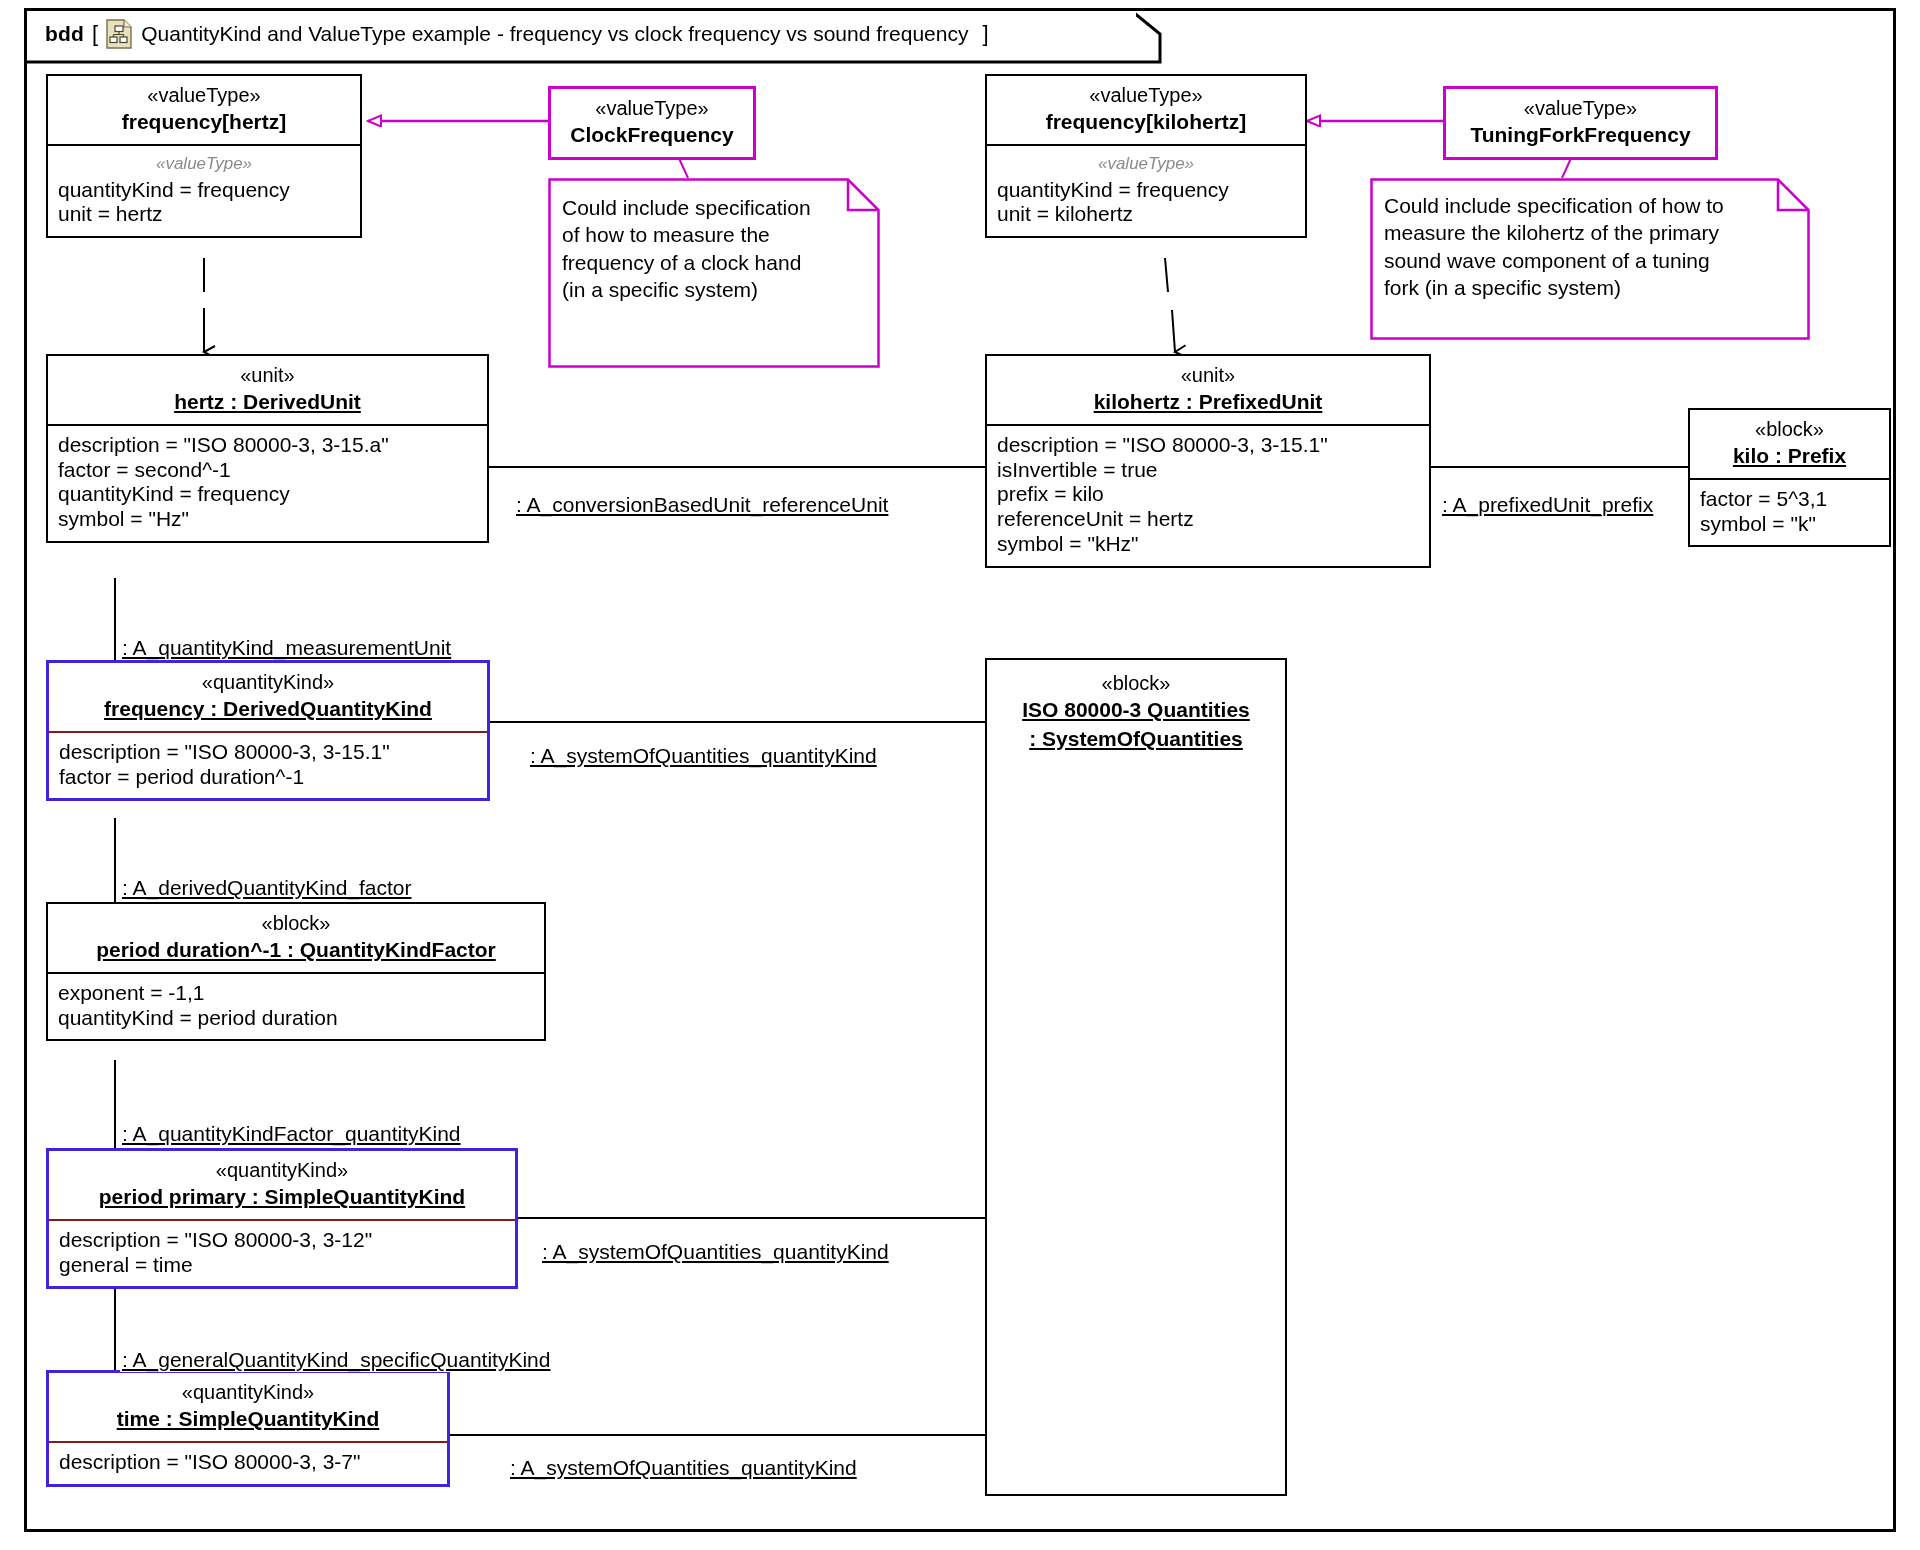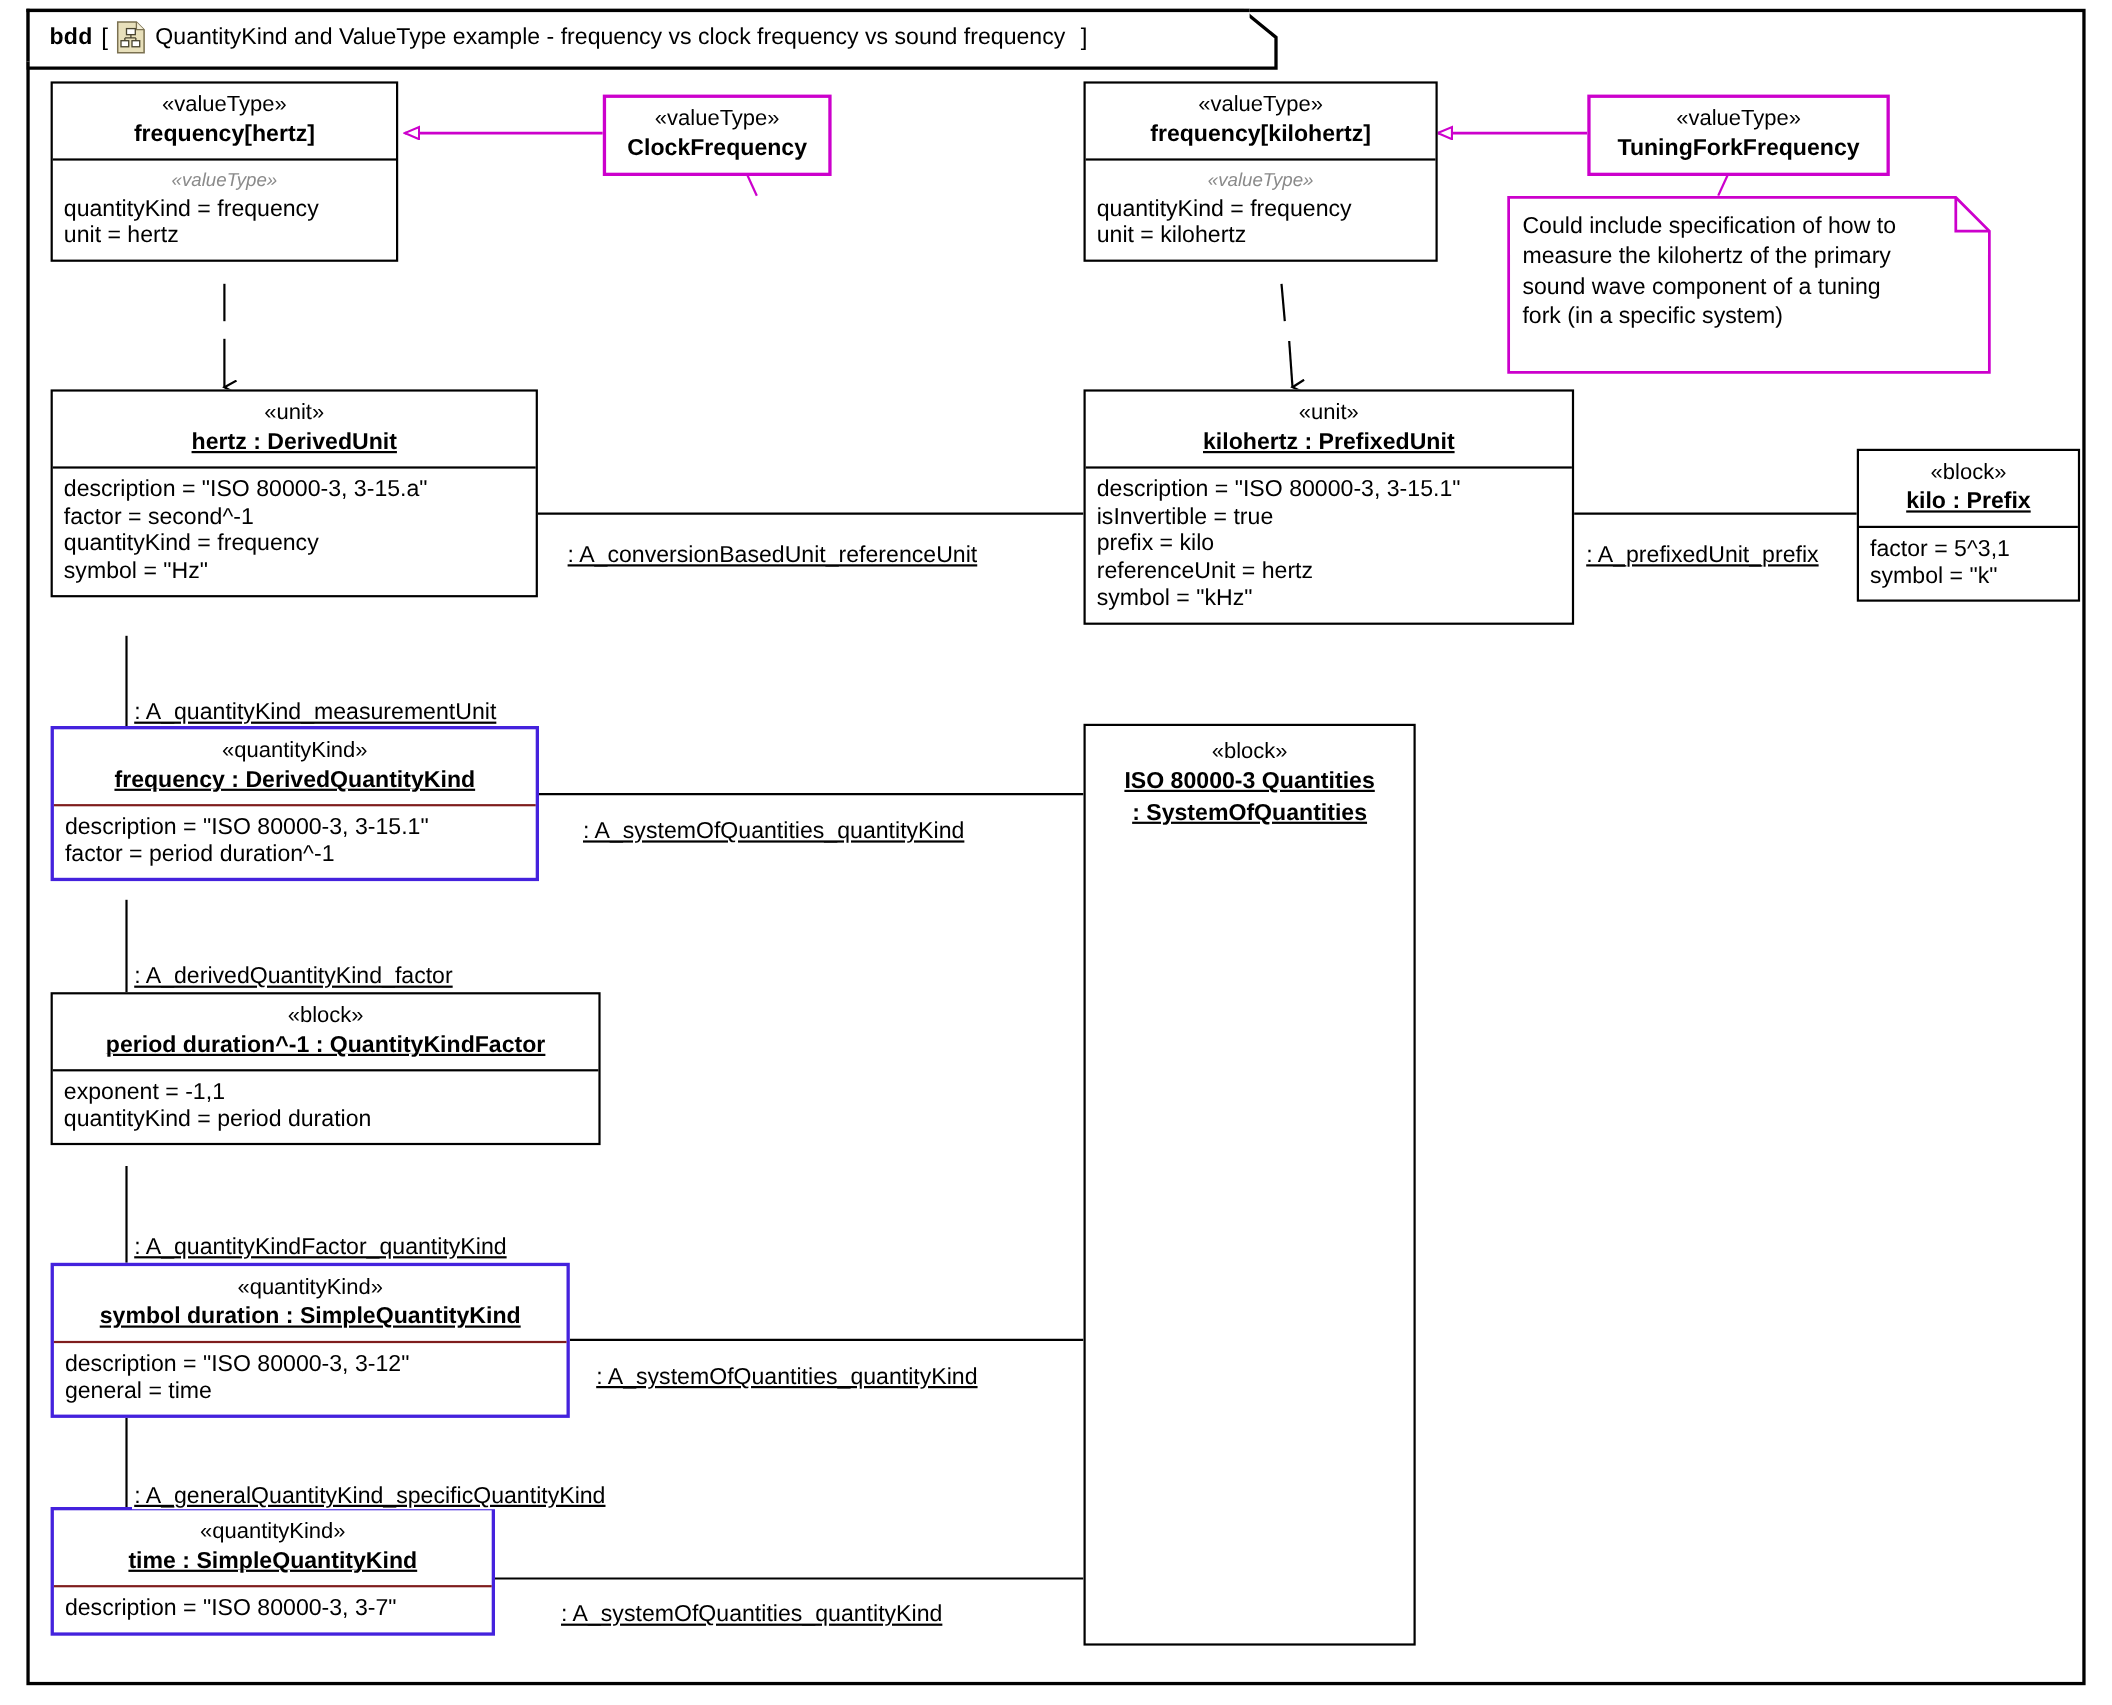--- a/index.html
+++ b/index.html
@@ -265,20 +265,32 @@
     </div>
   </div>
 
   <div class="node mag" style="left:1443px; top:86px; width:275px;">
     <div class="node-head">
       <div class="stereo">«valueType»</div>
       <div class="nodename">TuningForkFrequency</div>
     </div>
   </div>
 
+  <div class="note" style="left:548px; top:178px; width:332px; height:190px;">
+    <svg width="332" height="190" viewBox="0 0 332 190">
+      <path d="M1.5,1.5 L300,1.5 L330.5,32 L330.5,188.5 L1.5,188.5 Z" fill="#ffffff" stroke="#cc00cc" stroke-width="2.5"></path>
+      <path d="M300,1.5 L300,32 L330.5,32" fill="none" stroke="#cc00cc" stroke-width="2.5"></path>
+    </svg>
+    <div class="note-text">
+      <div>Could include specification</div>
+      <div>of how to measure the</div>
+      <div>frequency of a clock hand</div>
+      <div>(in a specific system)</div>
+    </div>
+  </div>
 
   <div class="note" style="left:1370px; top:178px; width:440px; height:162px;">
     <svg width="440" height="162" viewBox="0 0 440 162">
       <path d="M1.5,1.5 L408,1.5 L438.5,32 L438.5,160.5 L1.5,160.5 Z" fill="#ffffff" stroke="#cc00cc" stroke-width="2.5"></path>
       <path d="M408,1.5 L408,32 L438.5,32" fill="none" stroke="#cc00cc" stroke-width="2.5"></path>
     </svg>
     <div class="note-text" style="padding-top:14px;">
       <div>Could include specification of how to</div>
       <div>measure the kilohertz of the primary</div>
       <div>sound wave component of a tuning</div>
@@ -350,21 +362,21 @@
     </div>
     <div class="node-body">
       <div class="attr">exponent = -1,1</div>
       <div class="attr">quantityKind = period duration</div>
     </div>
   </div>
 
   <div class="node blue" style="left:46px; top:1148px; width:472px;">
     <div class="node-head with-sep">
       <div class="stereo">«quantityKind»</div>
-      <div class="nodename u">symbol duration : SimpleQuantityKind</div>
+      <div class="nodename u">period primary : SimpleQuantityKind</div>
     </div>
     <div class="node-body">
       <div class="attr">description = "ISO 80000-3, 3-12"</div>
       <div class="attr">general = time</div>
     </div>
   </div>
 
   <div class="node blue" style="left:46px; top:1370px; width:404px;">
     <div class="node-head with-sep">
       <div class="stereo">«quantityKind»</div>

